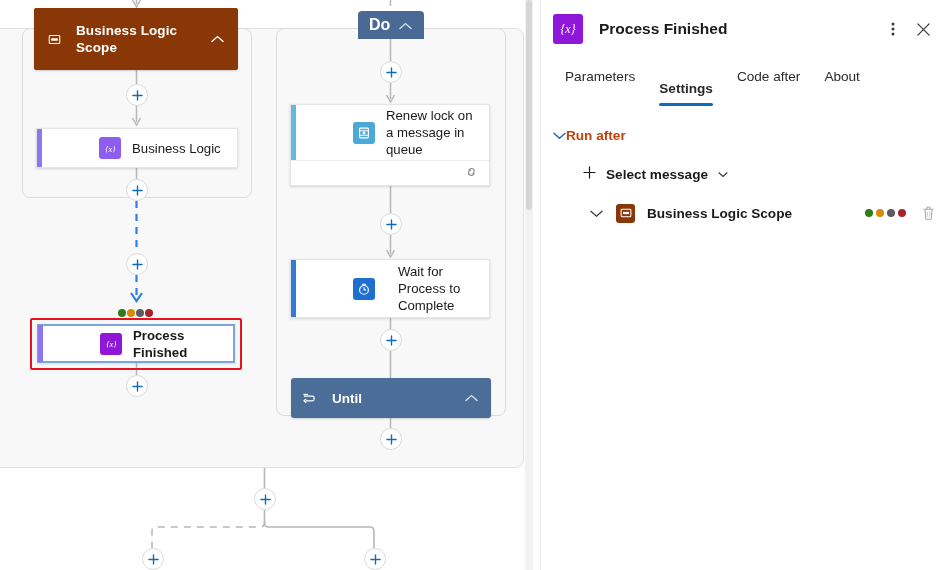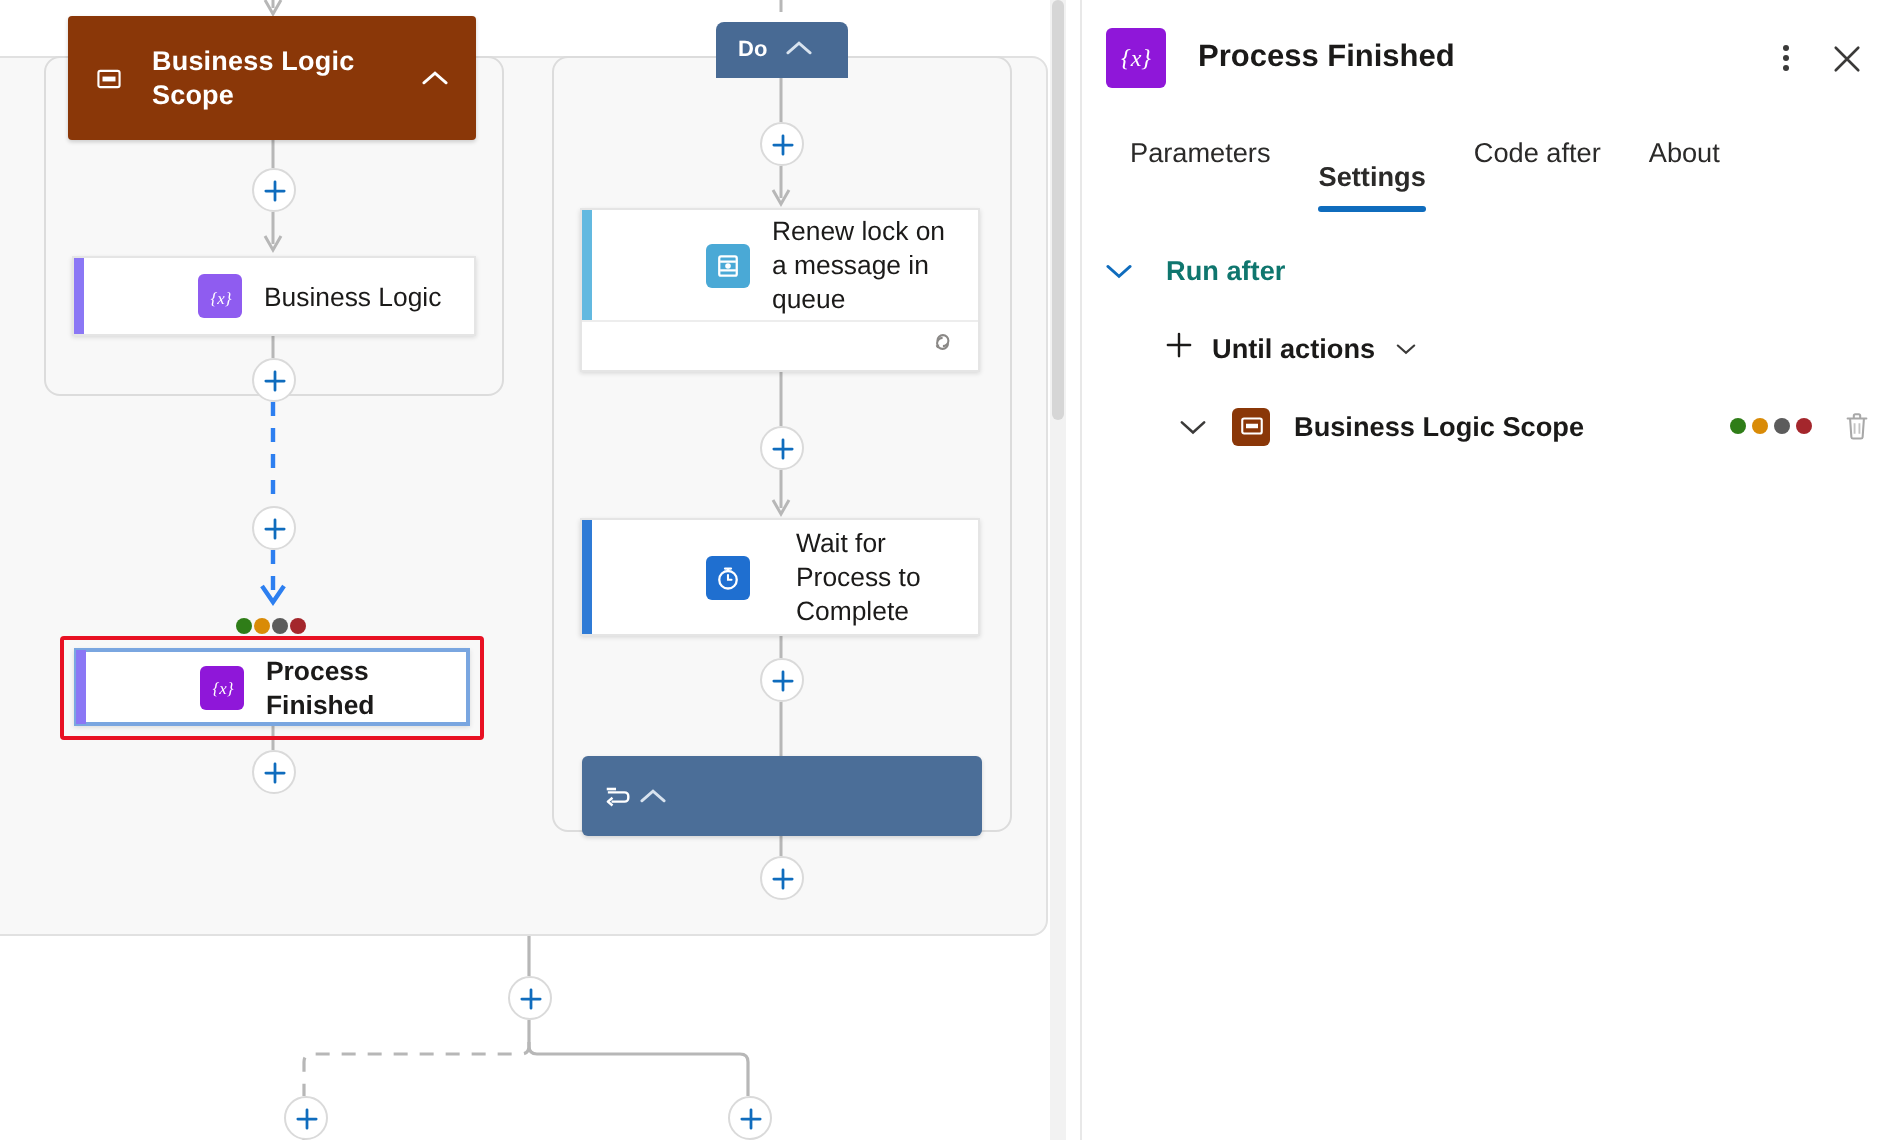--- a/index.html
+++ b/index.html
@@ -40,21 +40,21 @@
     flex:1; color:#ffffff; font-size:13.5px; font-weight:700; line-height:17px;
     padding-left:12px; letter-spacing:.1px;
   }
   #scope-header .sh-chev { width:18px; flex:0 0 18px; display:flex; align-items:center; justify-content:center; }
 
   
   #do-badge {
     position:absolute; left:358px; top:11px; width:66px; height:28px;
     background:#486a94; border-radius:4px 4px 0 0;
     display:flex; align-items:center; gap:9px; padding-left:11px;
-    color:#fff; font-size:11px; font-weight:700;
+    color:#fff; font-size:16px; font-weight:700;
   }
   
   #until-bar {
     position:absolute; left:291px; top:378px; width:200px; height:40px;
     background:#4b6e98; border-radius:3px;
     display:flex; align-items:center; padding:0 12px 0 11px;
     color:#fff; font-size:13.5px; font-weight:700;
     box-shadow:0 1px 2px rgba(0,0,0,.15);
   }
   #until-bar .u-icon { flex:0 0 16px; display:flex; align-items:center; }
@@ -154,22 +154,22 @@
     white-space:nowrap;
   }
   .tab.active { font-weight:700;margin-top:24px; }
   .tab.active::after {
     content:""; position:absolute; left:12px; right:12px; bottom:0;
     height:2.6px; background:#0f6cbd; border-radius:2px;
   }
 
   
   .sec-head {
-    display:flex; align-items:center; gap:17px;
-    font-size:13.6px; font-weight:700; color:#0f766e;
+    display:flex; align-items:center; gap:0;
+    font-size:13.6px; font-weight:700; color:#c2410c;
   }
   #runafter-head { position:absolute; left:12px; top:128px; }
   #select-actions {
     position:absolute; left:42px; top:166px;
     display:flex; align-items:center; gap:10px;
     font-size:13.6px; font-weight:600; color:#1b1a19;
   }
   #select-actions .sa-caret { color:#3b3a39; display:flex; align-items:center; }
 
   #scope-row {
@@ -331,20 +331,21 @@
     <div id="anno-process"></div>
 
     <div id="until-bar">
       <span class="u-icon">
         <svg width="15" height="13" viewBox="0 0 16 14">
             <path d="M2 4.5 H11 a2 2 0 0 1 2 2 v1 a2 2 0 0 1 -2 2 H4" fill="none" stroke="#ffffff" stroke-width="1.3"></path>
             <path d="M4.5 7.4 L2 9.5 L4.5 11.6" fill="none" stroke="#ffffff" stroke-width="1.3" stroke-linejoin="round"></path>
             <rect x="1.4" y="2" width="5" height="1.4" fill="#ffffff"></rect>
           </svg>
       </span>
+      <span class="u-label">Until</span>
       <span class="u-chev">
         <svg width="13" height="8" viewBox="0 0 14 8">
             <path d="M1 6.6 L7 1.4 L13 6.6" fill="none" stroke="#d8e3ef" stroke-width="1.5" stroke-linecap="round"></path>
           </svg>
       </span>
     </div>
 
     <div class="plus" style="left:126px; top:84px;">
         <svg width="11" height="11" viewBox="0 0 12 12">
           <path d="M6 1 V11 M1 6 H11" stroke="#0f6cbd" stroke-width="1.5" stroke-linecap="round"></path>
@@ -442,21 +443,21 @@
       </span>
       <span>Run after</span>
     </div>
 
     <div id="select-actions">
       <span>
         <svg width="13" height="13" viewBox="0 0 14 14">
             <path d="M7 1 V13 M1 7 H13" stroke="#1b1a19" stroke-width="1.3" stroke-linecap="round"></path>
           </svg>
       </span>
-      <span>Until actions</span>
+      <span>Select message</span>
       <span class="sa-caret">
         <svg width="10" height="7" viewBox="0 0 11 7">
             <path d="M1 1.6 L5.5 5.6 L10 1.6" fill="none" stroke="#3b3a39" stroke-width="1.2" stroke-linecap="round"></path>
           </svg>
       </span>
     </div>
 
     <div id="scope-row">
       <span class="sr-chev">
         <svg width="13" height="9" viewBox="0 0 14 9">

